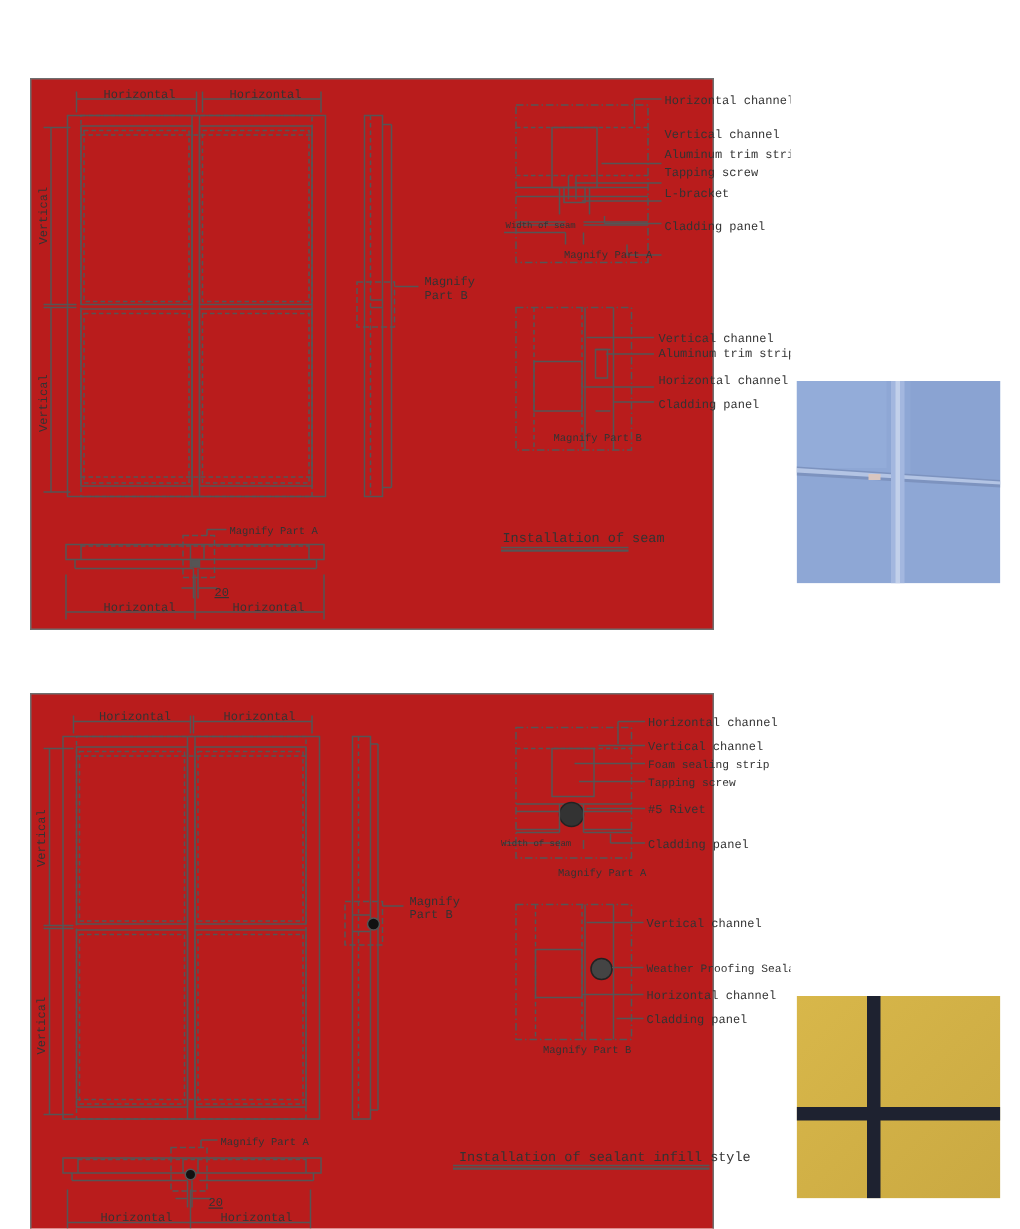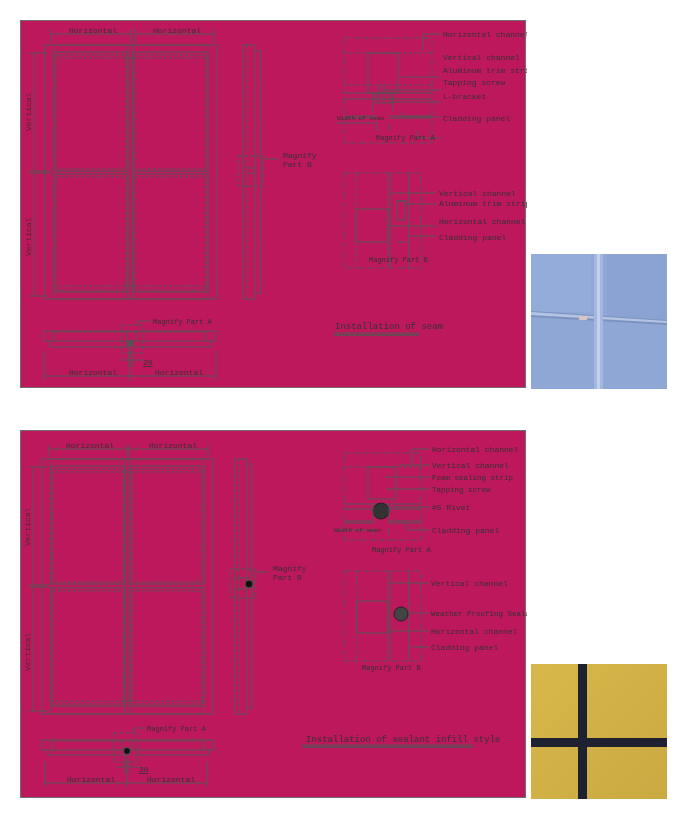--- a/index.html
+++ b/index.html
@@ -1,17 +1,17 @@
 <!DOCTYPE html>
 <html><head>
 <meta charset="utf-8">
 <style>
   html, body { margin:0; padding:0; background:#ffffff; }
   body { width:680px; height:819px; position:relative; overflow:hidden; font-family:"DejaVu Sans Mono", monospace; }
-  .panel { position:absolute; left:20px; width:506px; height:368px; border:1px solid #6f6f6f; background:#be185d; box-sizing:border-box; }
+  .panel { position:absolute; left:20px; width:456px; height:368px; border:1px solid #6f6f6f; background:#b91c1c; box-sizing:border-box;margin-top:32px; }
   .panel svg { position:absolute; left:0; top:0; }
   .lbl { font-family:"Liberation Mono","DejaVu Sans Mono",monospace; fill:#333; }
   .photo { position:absolute; left:531px; width:136px; height:135px; overflow:hidden; }
   .photo svg { display:block; }
 </style>
 </head>
 <body>
 
 <div class="panel" style="top:20px;">
 <svg width="506" height="368" viewBox="0 0 506 368" xmlns="http://www.w3.org/2000/svg">

